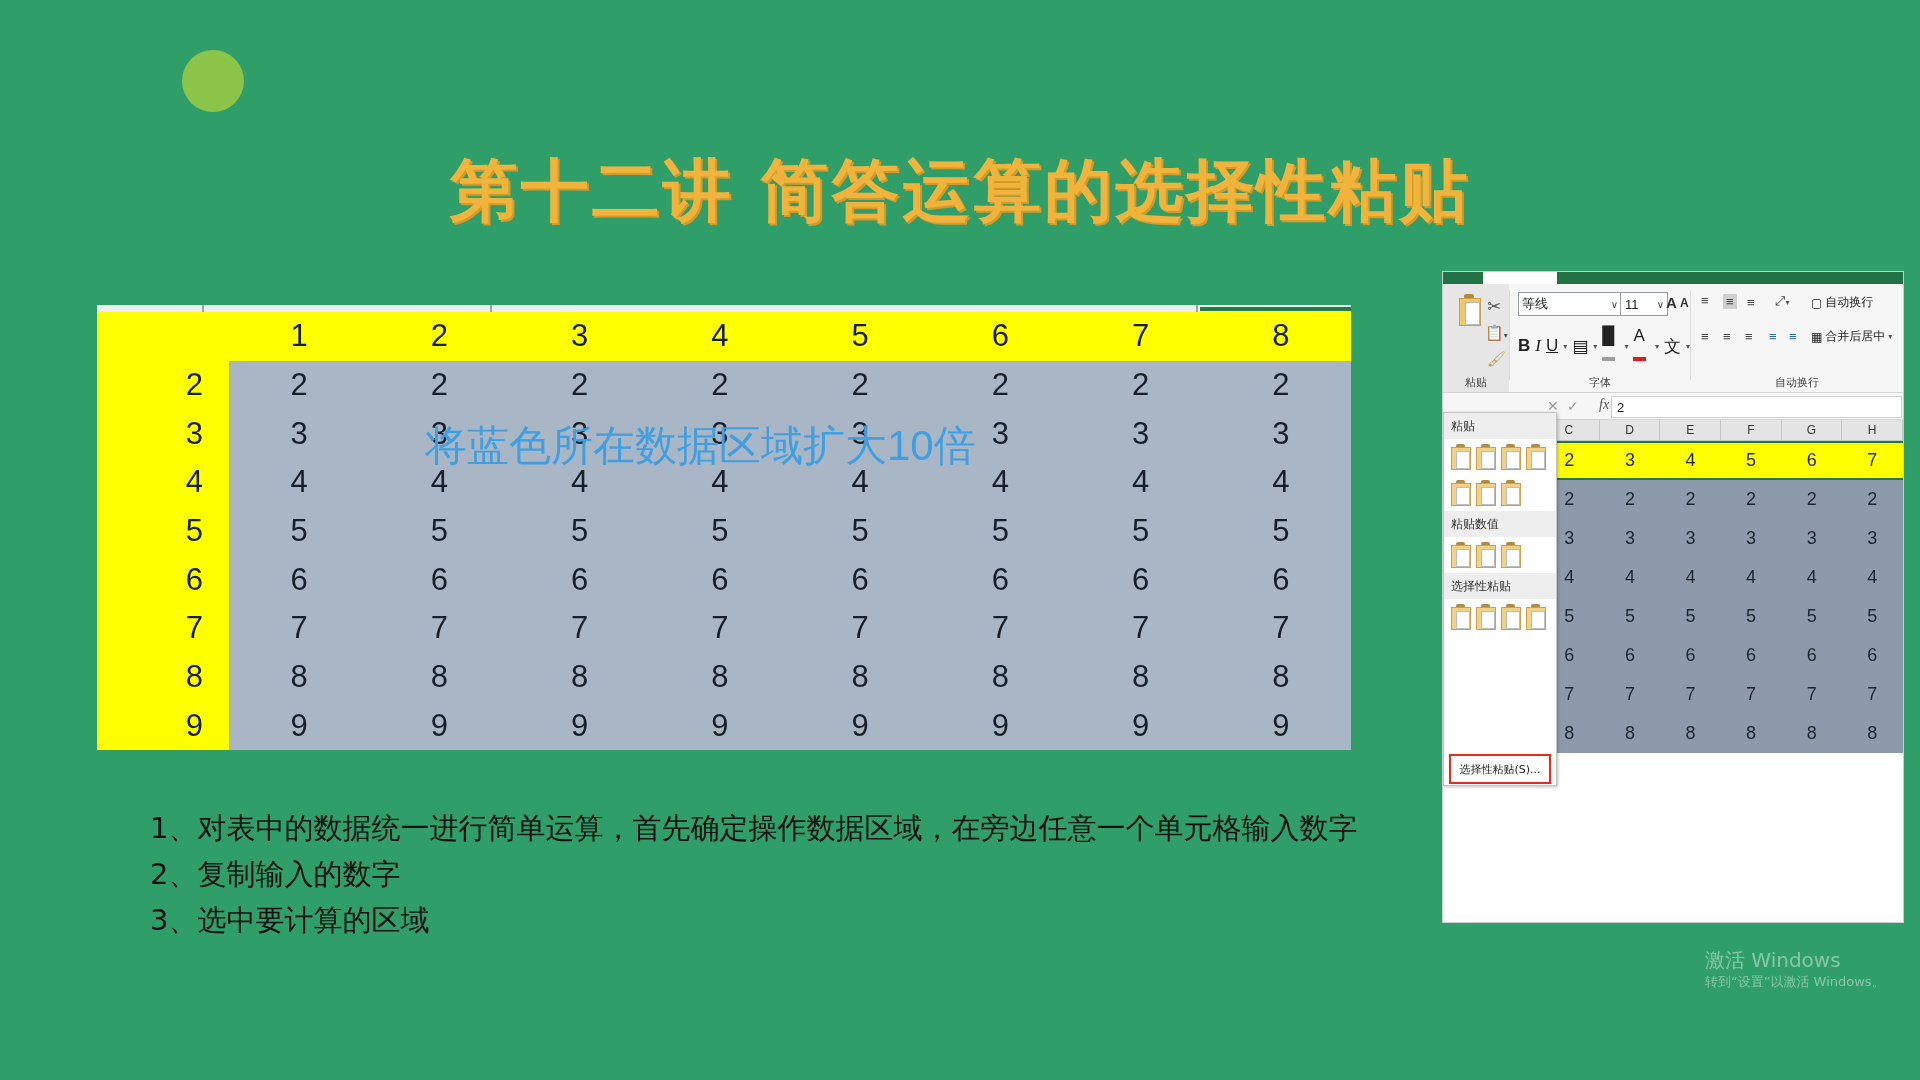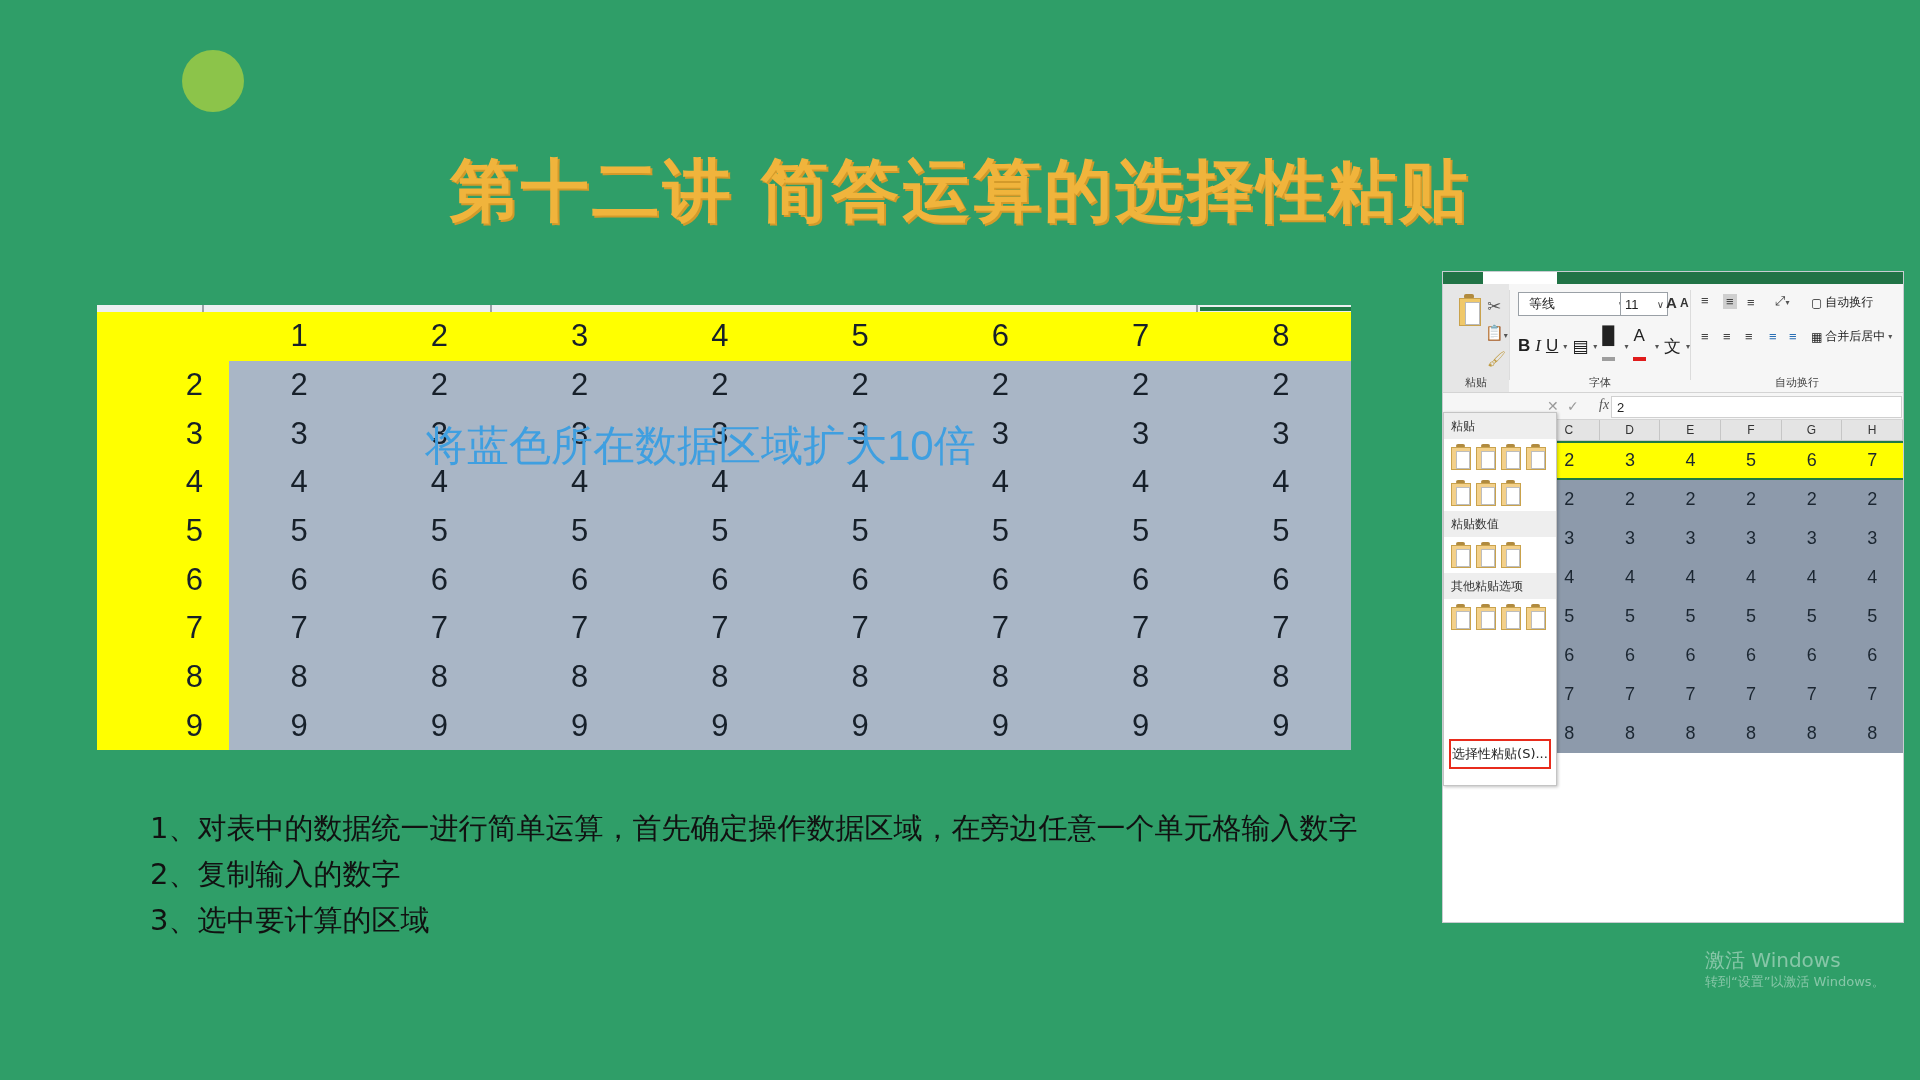--- a/index.html
+++ b/index.html
@@ -110,21 +110,21 @@
   .scissors{position:absolute;left:44px;top:12px;font-size:17px;color:#555;}
   .copyicon{position:absolute;left:42px;top:40px;font-size:15px;color:#8a6d2f;}
   .brushicon{position:absolute;left:44px;top:66px;font-size:15px;color:#c09a3e;}
   .mini-caret{font-size:8px;color:#555;}
 
   
   .g-font{left:67px;width:180px;}
   .fontbox{
     position:absolute;left:8px;top:8px;width:100px;height:22px;
     background:#fff;border:1px solid #9aa0a6;
-    font-size:13px;color:#222;display:flex;align-items:center;padding-left:10px;
+    font-size:13px;color:#222;display:flex;align-items:center;padding-left:3px;
     font-family:"DejaVu Sans","Liberation Sans",sans-serif;
   }
   .fontbox .vcaret{position:absolute;right:4px;font-size:10px;color:#444;}
   .sizebox{
     position:absolute;left:110px;top:8px;width:42px;height:22px;
     background:#fff;border:1px solid #9aa0a6;
     font-size:13px;color:#222;display:flex;align-items:center;padding-left:4px;
   }
   .sizebox .vcaret{position:absolute;right:3px;font-size:10px;color:#444;}
   .growA{position:absolute;left:156px;top:10px;font-size:15px;font-weight:bold;color:#333;}
@@ -193,24 +193,24 @@
   }
   .pm-icons{display:flex;flex-wrap:wrap;padding:5px 4px 6px 6px;gap:4px;background:#fff;}
   .pm-ic{
     width:21px;height:25px;position:relative;
   }
   .pm-ic .ctop{position:absolute;left:6px;top:0;width:9px;height:4px;background:#b08a3e;border-radius:2px;}
   .pm-ic .cbody{position:absolute;left:1px;top:3px;width:18px;height:21px;background:#f3d08a;border:1px solid #c9a24c;}
   .pm-ic .cinner{position:absolute;left:6px;top:7px;width:12px;height:16px;background:#fff;border:1px solid #bdbdbd;
                  font-size:7px;color:#333;display:flex;align-items:flex-end;justify-content:center;}
   .pm-sel{
-    position:absolute;left:5px;bottom:16px;width:98px;height:26px;
+    position:absolute;left:5px;bottom:1px;width:98px;height:26px;
     border:2px solid #e82b1c;background:#fff;
     display:flex;align-items:center;justify-content:center;
-    font-size:13px;color:#222;font-family:"DejaVu Sans","Liberation Sans",sans-serif;
+    font-size:11px;color:#222;font-family:"DejaVu Sans","Liberation Sans",sans-serif;
   }
 
   
   .watermark{
     position:absolute;left:1705px;top:948px;width:220px;color:rgba(255,255,255,.42);
     font-family:"DejaVu Sans","Liberation Sans",sans-serif;text-align:left;
   }
   .watermark .wm1{font-size:20px;line-height:1.2;}
   .watermark .wm2{font-size:13px;line-height:1.3;margin-top:2px;}
 </style>
@@ -530,21 +530,21 @@
           <div class="ctop"></div>
           <div class="cbody"></div>
           <div class="cinner"></div>
         </div>
         <div class="pm-ic">
           <div class="ctop"></div>
           <div class="cbody"></div>
           <div class="cinner"></div>
         </div>
       </div>
-    <div class="pm-sect">其他粘贴选项</div>
+    <div class="pm-sect">选择性粘贴</div>
     <div class="pm-icons" id="pm-row4">
         <div class="pm-ic">
           <div class="ctop"></div>
           <div class="cbody"></div>
           <div class="cinner"></div>
         </div>
         <div class="pm-ic">
           <div class="ctop"></div>
           <div class="cbody"></div>
           <div class="cinner"></div>

